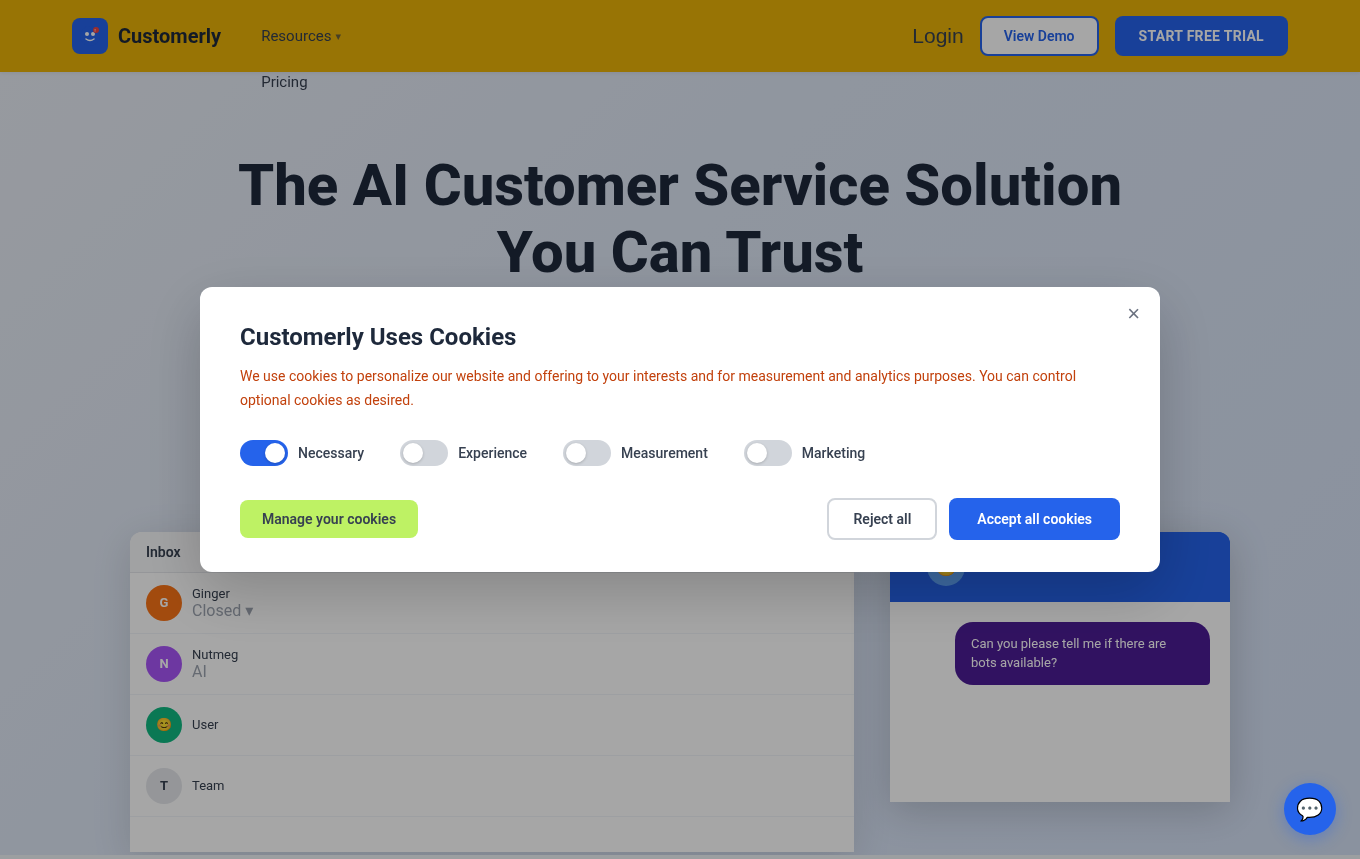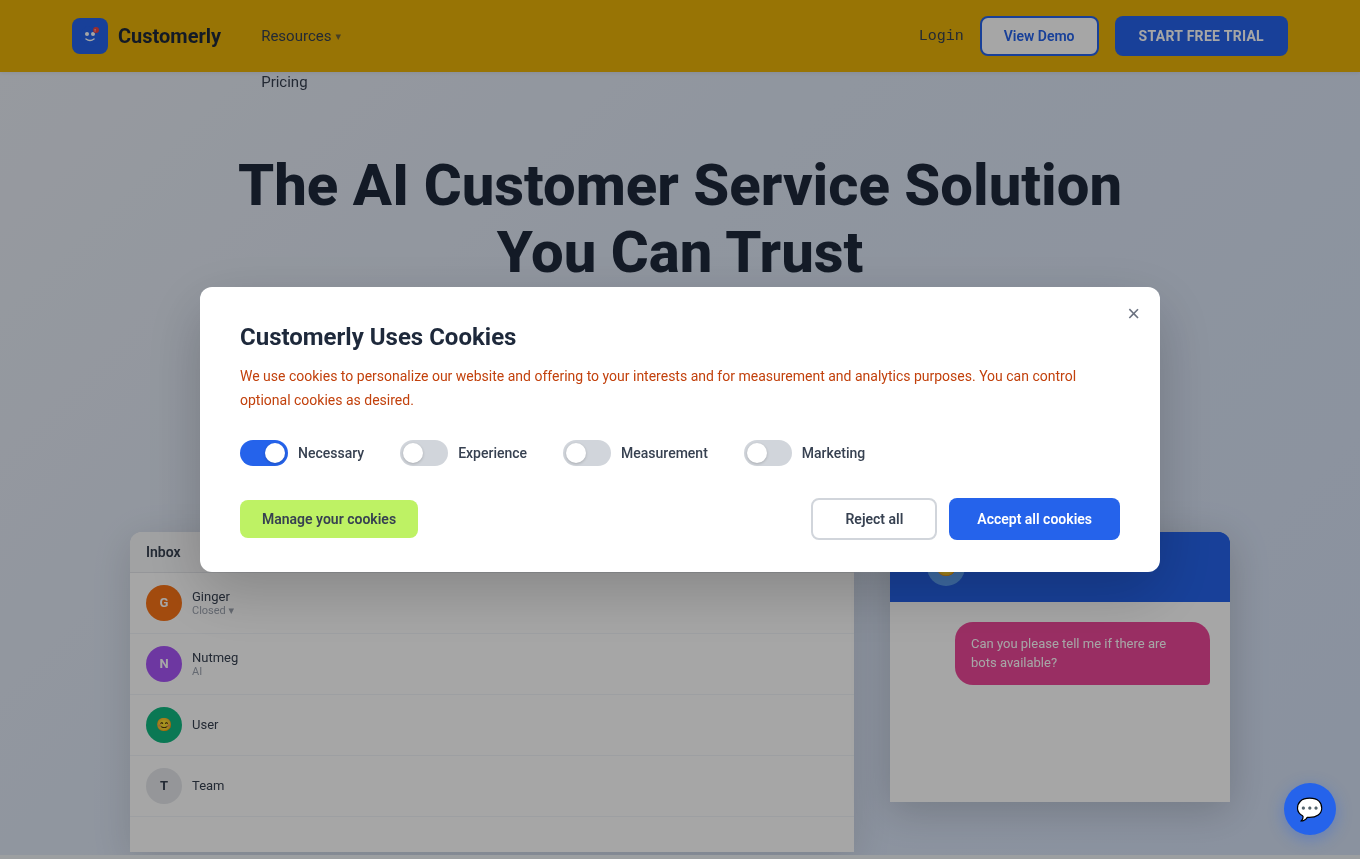--- a/index.html
+++ b/index.html
@@ -18,21 +18,21 @@
       display: flex; align-items: center; justify-content: center;
       font-size: 18px; color: #fff; position: relative;
     }
     .logo-text { font-size: 20px; font-weight: 700; color: #1e293b; }
     .nav-links { display: flex; gap: 28px; flex-direction: column; }
     .nav-link {
       font-size: 15px; color: #374151; cursor: pointer; display: flex; align-items: center; gap: 4px;
       background: none; border: none; font-family: inherit;
     }
     .nav-right { display: flex; align-items: center; gap: 16px; }
-    .btn-login { background: none; border: none; font-size: 15px; color: #374151; cursor: pointer; font-family: Liberation Mono, monospace; }
+    .btn-login { background: none; border: none; font-size: 21px; color: #374151; cursor: pointer; font-family: Liberation Sans, sans-serif; }
     .btn-demo {
       padding: 10px 22px; border: 2px solid #2563eb; border-radius: 8px;
       background: #fff; color: #2563eb; font-size: 14px; font-weight: 600; cursor: pointer; font-family: inherit;
     }
     .btn-trial {
       padding: 12px 24px; background: #2563eb; color: #fff; border: none; border-radius: 8px;
       font-size: 14px; font-weight: 700; cursor: pointer; font-family: inherit; letter-spacing: 0.3px;
     }
 
     
@@ -82,34 +82,34 @@
     .screen-rows { padding: 0; }
     .screen-row {
       display: flex; align-items: center; gap: 10px;
       padding: 12px 16px; border-bottom: 1px solid #f1f5f9;
     }
     .avatar-circle {
       width: 36px; height: 36px; border-radius: 50%; display: flex; align-items: center;
       justify-content: center; font-size: 13px; font-weight: 700; color: #fff; flex-shrink: 0;
     }
     .screen-row-text { font-size: 13px; color: #374151; }
-    .screen-row-sub { font-size: 11px; color: #9ca3af; }
+    .screen-row-sub { font-size: 16px; color: #9ca3af; }
     .panel-header {
       background: #2563eb; padding: 16px 20px;
       display: flex; align-items: center; gap: 12px;
     }
     .panel-back { color: #fff; font-size: 18px; cursor: pointer; }
     .panel-avatar {
       width: 38px; height: 38px; border-radius: 50%; background: #60a5fa;
       display: flex; align-items: center; justify-content: center; font-size: 18px;
     }
     .panel-name { font-size: 16px; font-weight: 700; color: #fff; }
     .panel-body { background: #fff; padding: 20px; min-height: 200px; }
     .bubble {
-      background: #ec4899; color: #fff; border-radius: 18px 18px 4px 18px;
+      background: #4c1d95; color: #fff; border-radius: 18px 18px 4px 18px;
       padding: 12px 16px; font-size: 13px; max-width: 85%; margin-left: auto;
       margin-bottom: 8px; line-height: 1.5;
     }
 
     
     .overlay {
       position: fixed; inset: 0; background: rgba(0,0,0,0.35); z-index: 200;
       display: flex; align-items: center; justify-content: center;
     }
     .modal {
@@ -137,21 +137,21 @@
     .toggle-on .toggle-knob { left: 25px; }
     .toggle-off .toggle-knob { left: 3px; }
     .toggle-label { font-size: 14px; color: #374151; font-weight: 500; }
     .modal-actions { display: flex; justify-content: space-between; align-items: center; flex-wrap: wrap; gap: 12px; }
     .btn-manage {
       padding: 11px 22px; background: #bef264; color: #374151; border: none; border-radius: 8px;
       font-size: 14px; font-weight: 600; cursor: pointer; font-family: inherit;
     }
     .modal-right-btns { display: flex; gap: 12px; }
     .btn-reject {
-      padding: 11px 32px; border: 2px solid #d1d5db; border-radius: 8px; background: #fff;
+      padding: 11px 24px; border: 2px solid #d1d5db; border-radius: 8px; background: #fff;
       color: #374151; font-size: 14px; font-weight: 600; cursor: pointer; font-family: inherit;
     }
     .btn-accept {
       padding: 11px 28px; background: #2563eb; color: #fff; border: none; border-radius: 8px;
       font-size: 14px; font-weight: 600; cursor: pointer; font-family: inherit;
     }
 
     
     .chat-float {
       position: fixed; bottom: 24px; right: 24px; z-index: 300;

